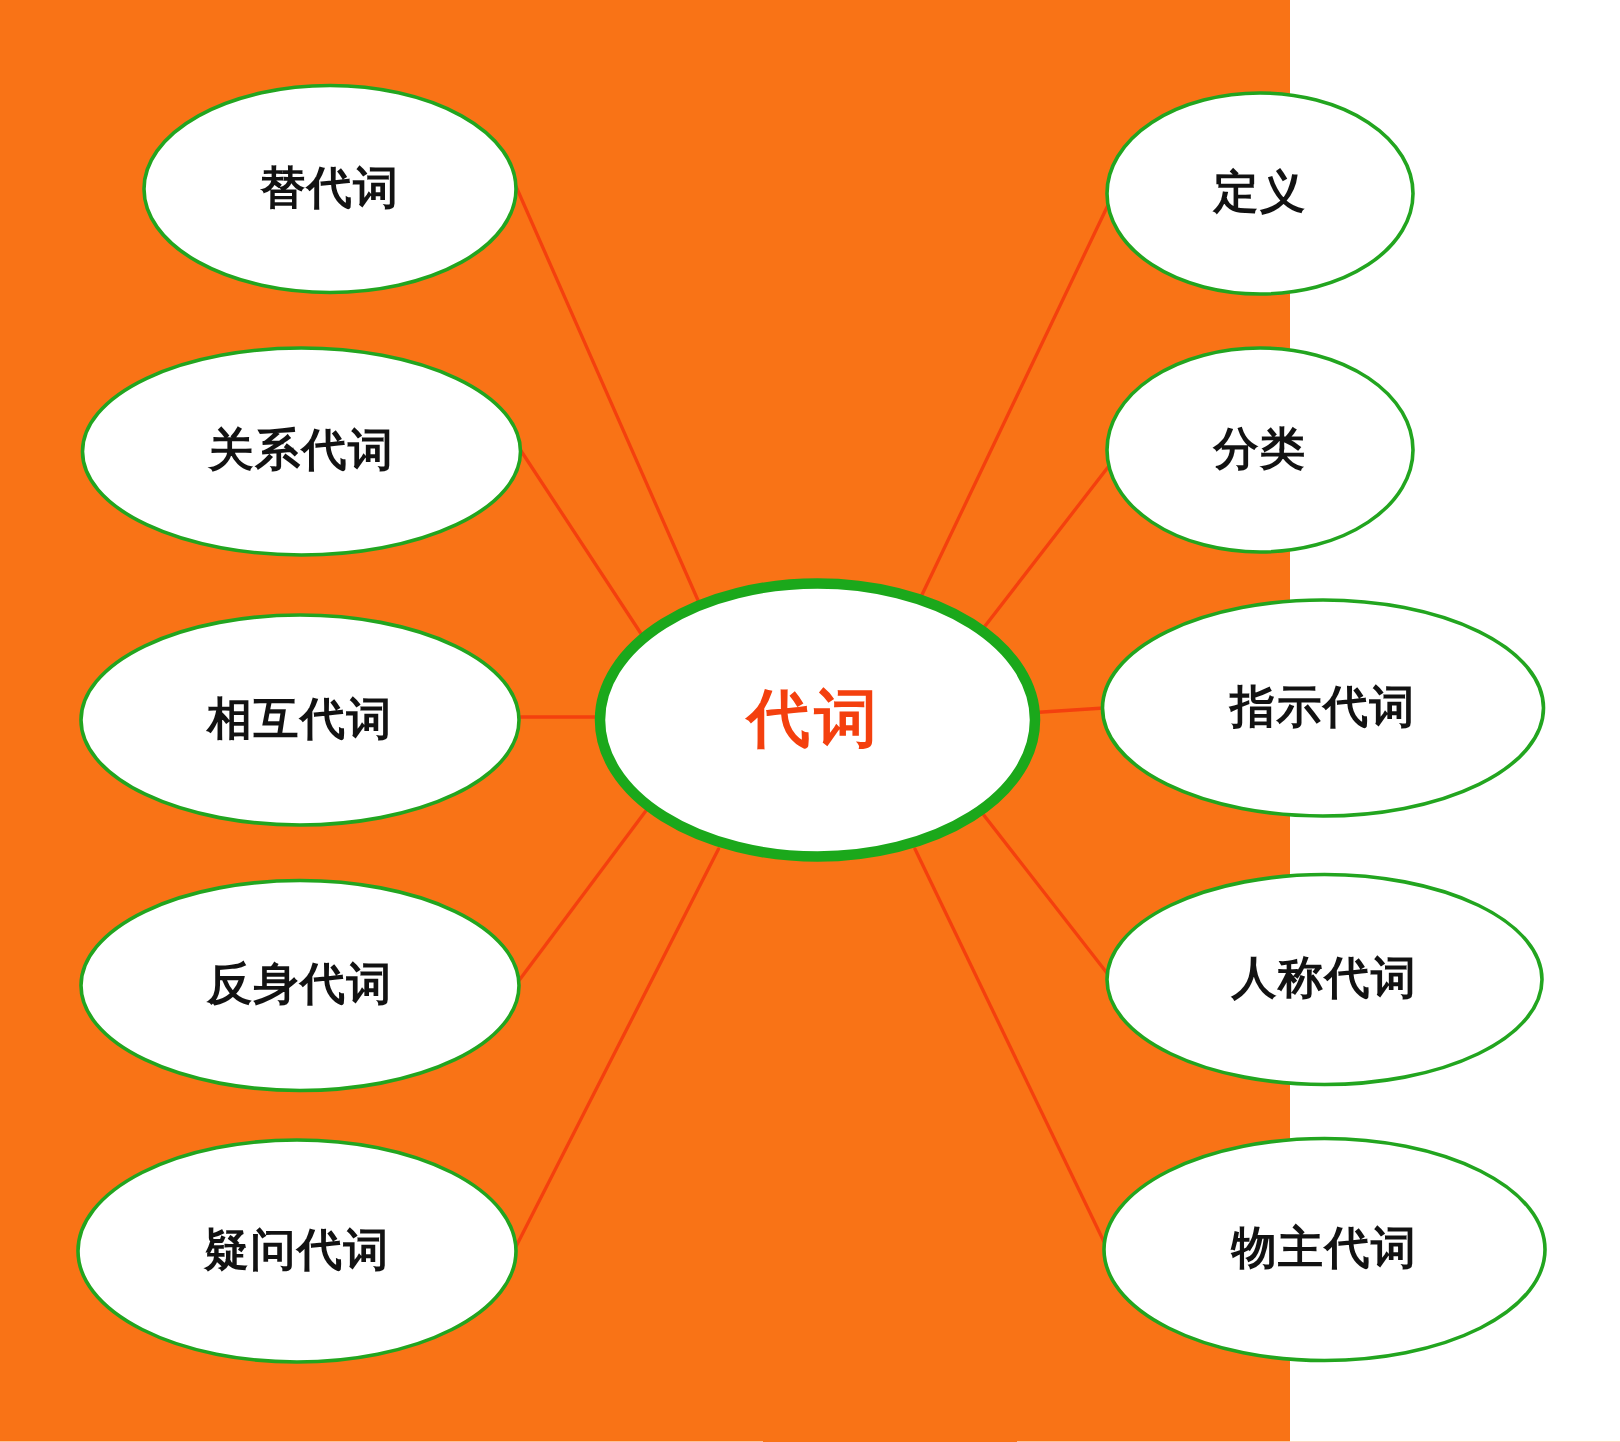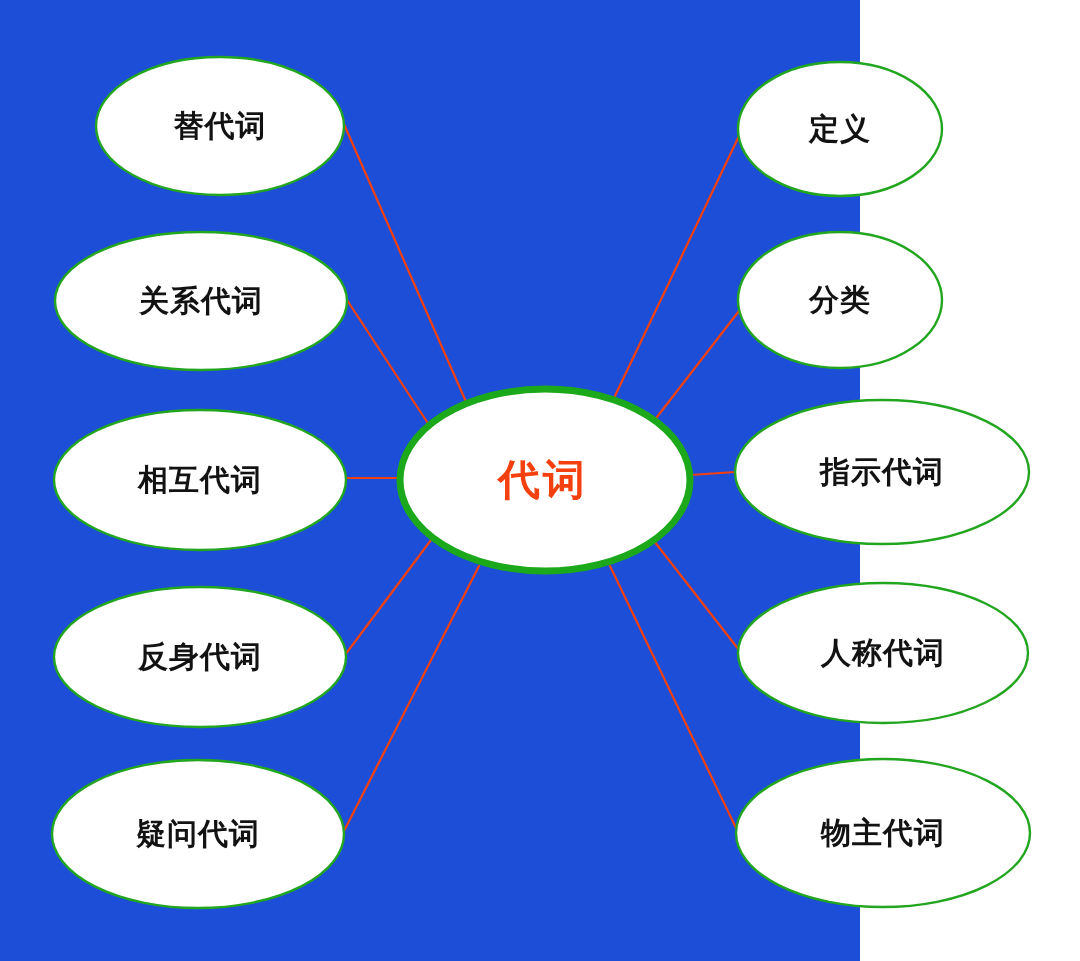--- a/index.html
+++ b/index.html
@@ -11,21 +11,21 @@
   body {
     width: 1080px;
     height: 961px;
     overflow: hidden;
     font-family: "DejaVu Sans", "Liberation Sans", sans-serif;
   }
   #mindmap-root {
     position: relative;
     width: 860px;
     height: 961px;
-    background: #1d4ed8;
+    background: #f97316;
   }
   svg#mindmap-svg {
     position: absolute;
     top: 0;
     left: 0;
     width: 1080px;
     height: 961px;
     display: block;
   }
   .connector {

